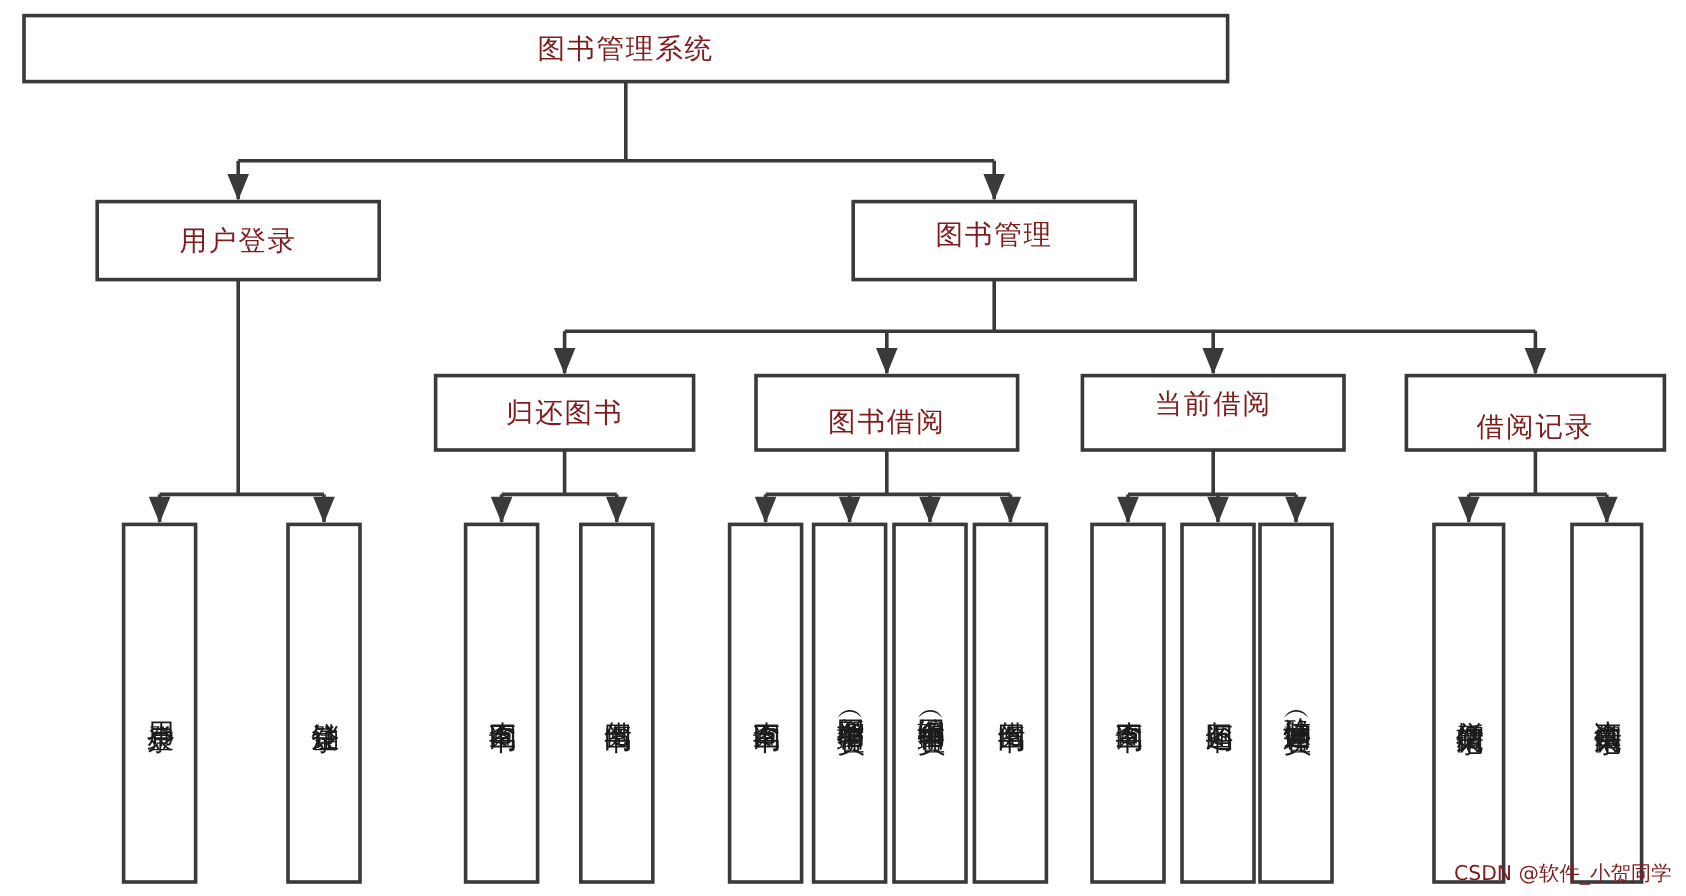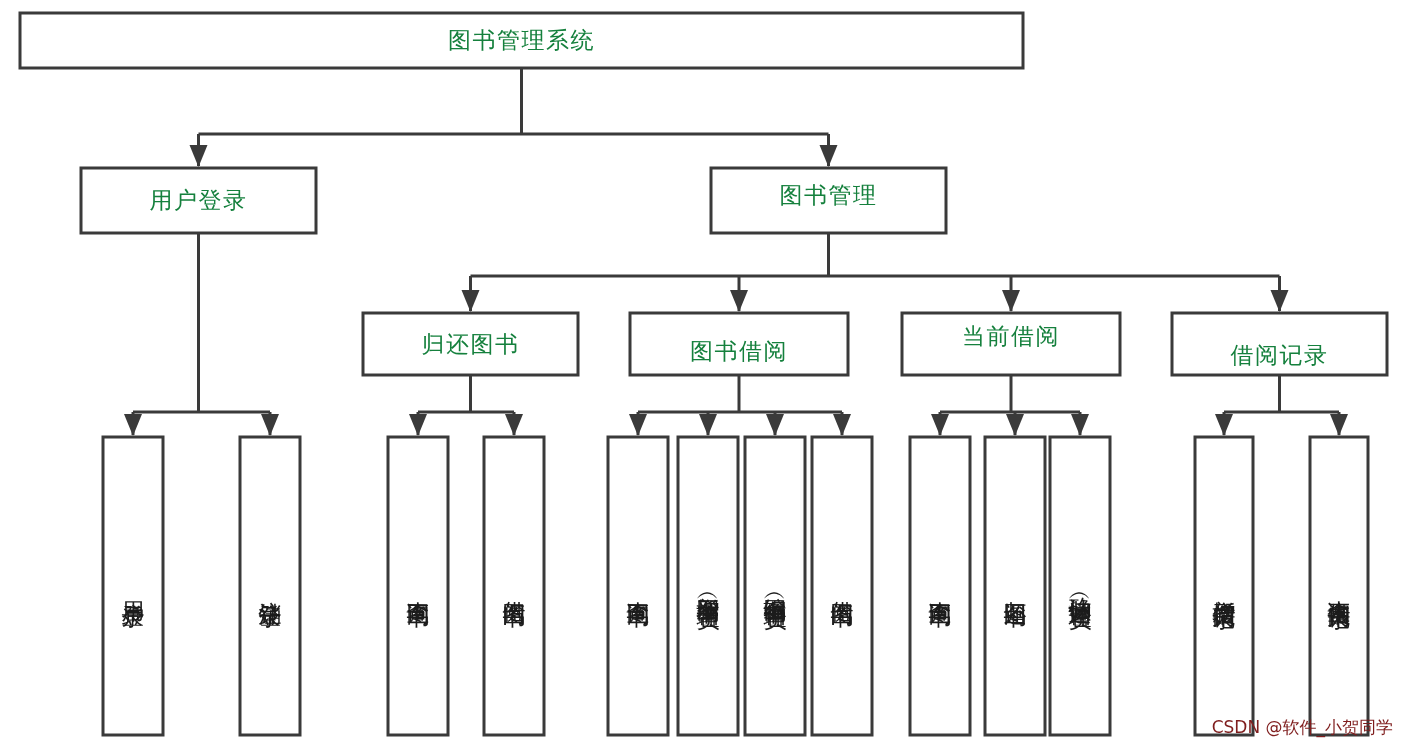--- a/index.html
+++ b/index.html
@@ -62,21 +62,21 @@
   .htext-wrap {
     position: absolute;
     display: flex;
     align-items: center;
     justify-content: center;
     pointer-events: none;
   }
   .htext {
     font-family: "DejaVu Sans", "Liberation Sans", sans-serif;
     font-size: 23px;
-    color: #15803d;
+    color: #7f1d1d;
     letter-spacing: 1.5px;
     white-space: nowrap;
   }
   .watermark {
     position: absolute;
     right: 12px;
     bottom: 8px;
     font-family: "DejaVu Sans", "Liberation Sans", sans-serif;
     font-size: 17px;
     color: #7f1d1d;

